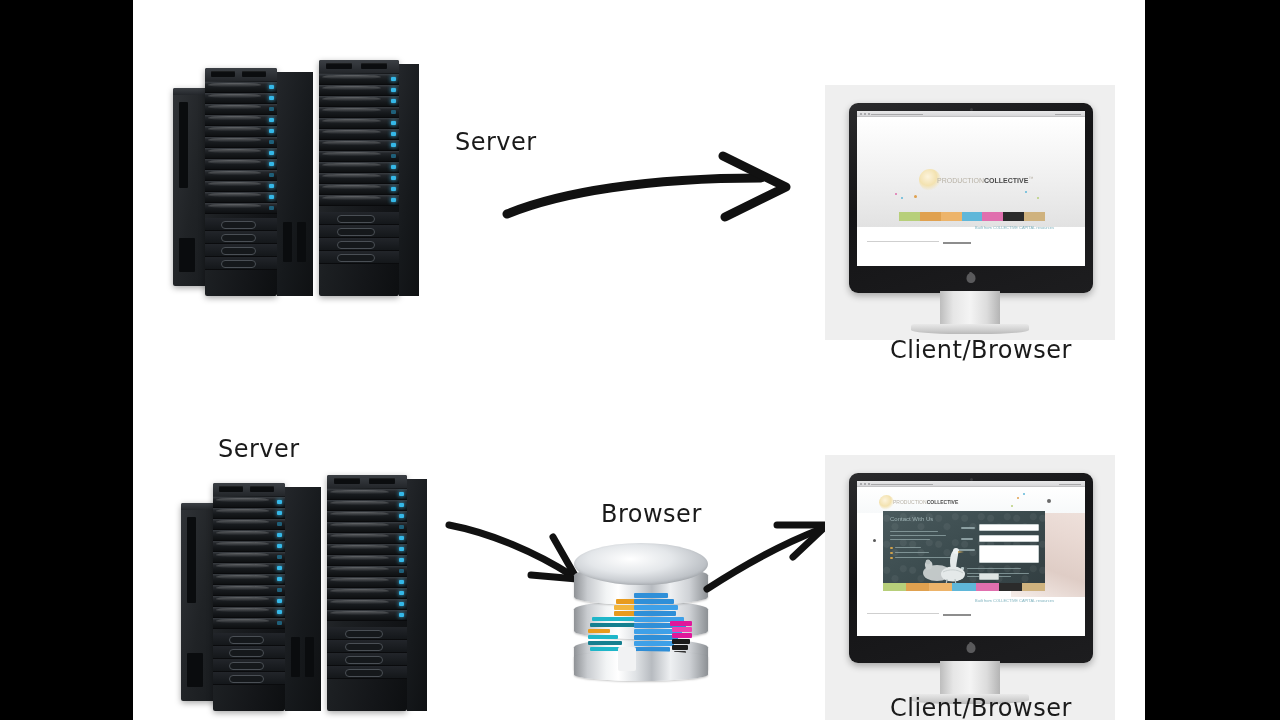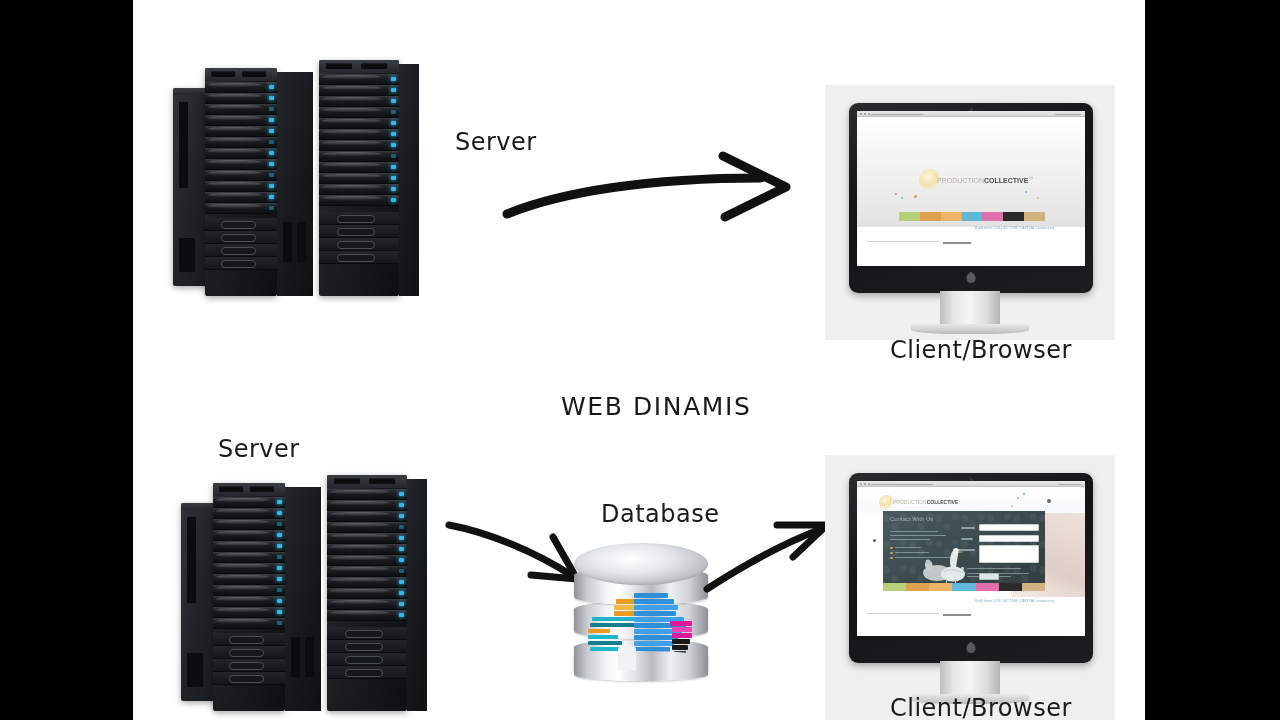--- a/index.html
+++ b/index.html
@@ -414,21 +414,20 @@
 
         <div class="apple-logo" style="top:170px;"></div>
       </div>
 
       <div class="neck" style="top:206px; width:60px; height:36px;"></div>
       <div class="foot" style="top:239px; width:118px; height:10px;"></div>
     </div>
 
     <div class="abs hand label-text" style="left:757px; top:336px;">Client/Browser</div>
 
-    <div class="abs hand title-text" style="left:428px; top:392px;">WEB DINAMIS</div>
 
     <div class="abs hand label-text" style="left:85px; top:435px;">Server</div>
 
     <div class="rack-group" style="left:42px; top:465px; width:320px; height:255px;">
 
       <div class="rack back" style="left:6px; top:38px; width:52px; height:198px;">
         <div class="top-cap" style="height:7px;"></div>
         <div class="side-vent" style="left:6px; top:14px; width:9px; height:86px;"></div>
         <div class="side-vent" style="left:6px; top:150px; width:16px; height:34px;"></div>
       </div>
@@ -537,21 +536,21 @@
         </div>
       </div>
       <div class="side-face" style="left:232px; top:14px; width:20px; height:232px;"></div>
     </div>
 
     <svg class="arrow-svg" style="left:310px; top:505px; width:160px; height:90px;" viewBox="0 0 160 90">
       <path class="arrow-stroke" stroke-width="7" d="M6,20 C48,28 94,48 128,70"></path>
       <path class="arrow-stroke" stroke-width="7" d="M110,32 L134,74 L88,70"></path>
     </svg>
 
-    <div class="abs hand label-text" style="left:468px; top:500px;">Database</div>
+    <div class="abs hand label-text" style="left:468px; top:500px;">Browser</div>
 
     <div class="db" style="left:441px; top:543px; width:134px; height:136px;">
 
       <div class="db-disc" style="top:96px; height:38px;"></div>
 
       <div class="db-disc" style="top:58px; height:38px;"></div>
 
       <div class="db-disc" style="top:24px; height:38px;"></div>
 
       <div class="db-top" style="top:0px; height:42px;"></div>

